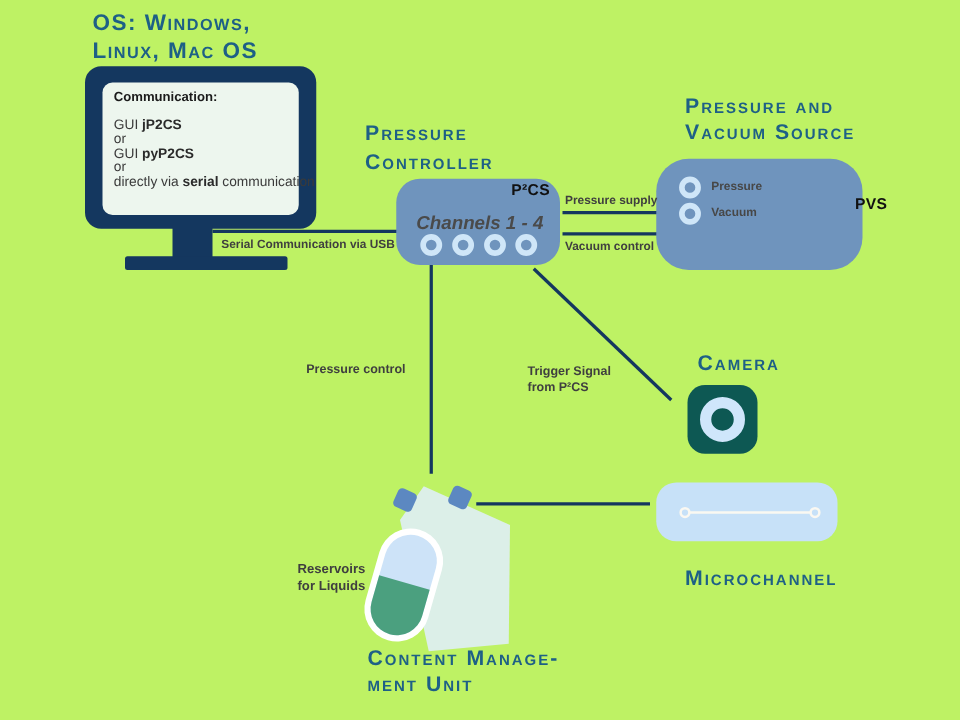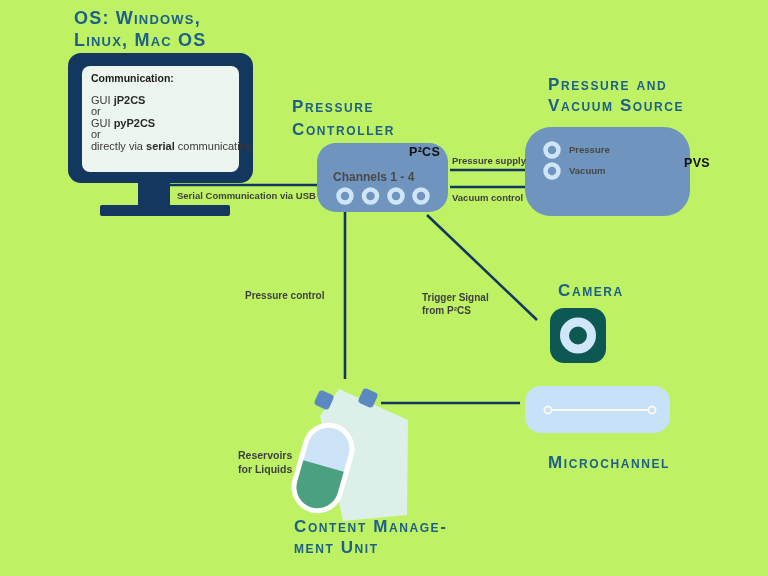--- a/index.html
+++ b/index.html
@@ -87,21 +87,21 @@
     <div><span>directly via </span><b>serial</b><span> communication</span></div>
   </div>
 
   <div class="txt lbl" style="left:177px; top:190px;">Serial Communication via USB</div>
 
   <div class="txt title" style="left:292px; top:95px; line-height:23px;">
     <div>Pressure</div>
     <div>Controller</div>
   </div>
   <div class="txt device" style="left:369px; top:145px;padding-left:40px;">P²CS</div>
-  <div class="txt lbl" style="left:333px; top:170px; font-size:12px; color:#4A4A4A;">Channels 1 - 4</div>
+  <div class="txt lbl" style="left:333px; top:170px; font-size:15px; color:#4A4A4A;font-style:italic;">Channels 1 - 4</div>
 
   <div class="txt title" style="left:548px; top:74px;">
     <div>Pressure and</div>
     <div>Vacuum Source</div>
   </div>
   <div class="txt lbl" style="left:569px; top:144px; color:#474747;">Pressure</div>
   <div class="txt lbl" style="left:569px; top:165px; color:#474747;">Vacuum</div>
   <div class="txt device" style="left:684px; top:140px;margin-top:16px;">PVS</div>
 
   <div class="txt lbl" style="left:452px; top:155px;">Pressure supply</div>

